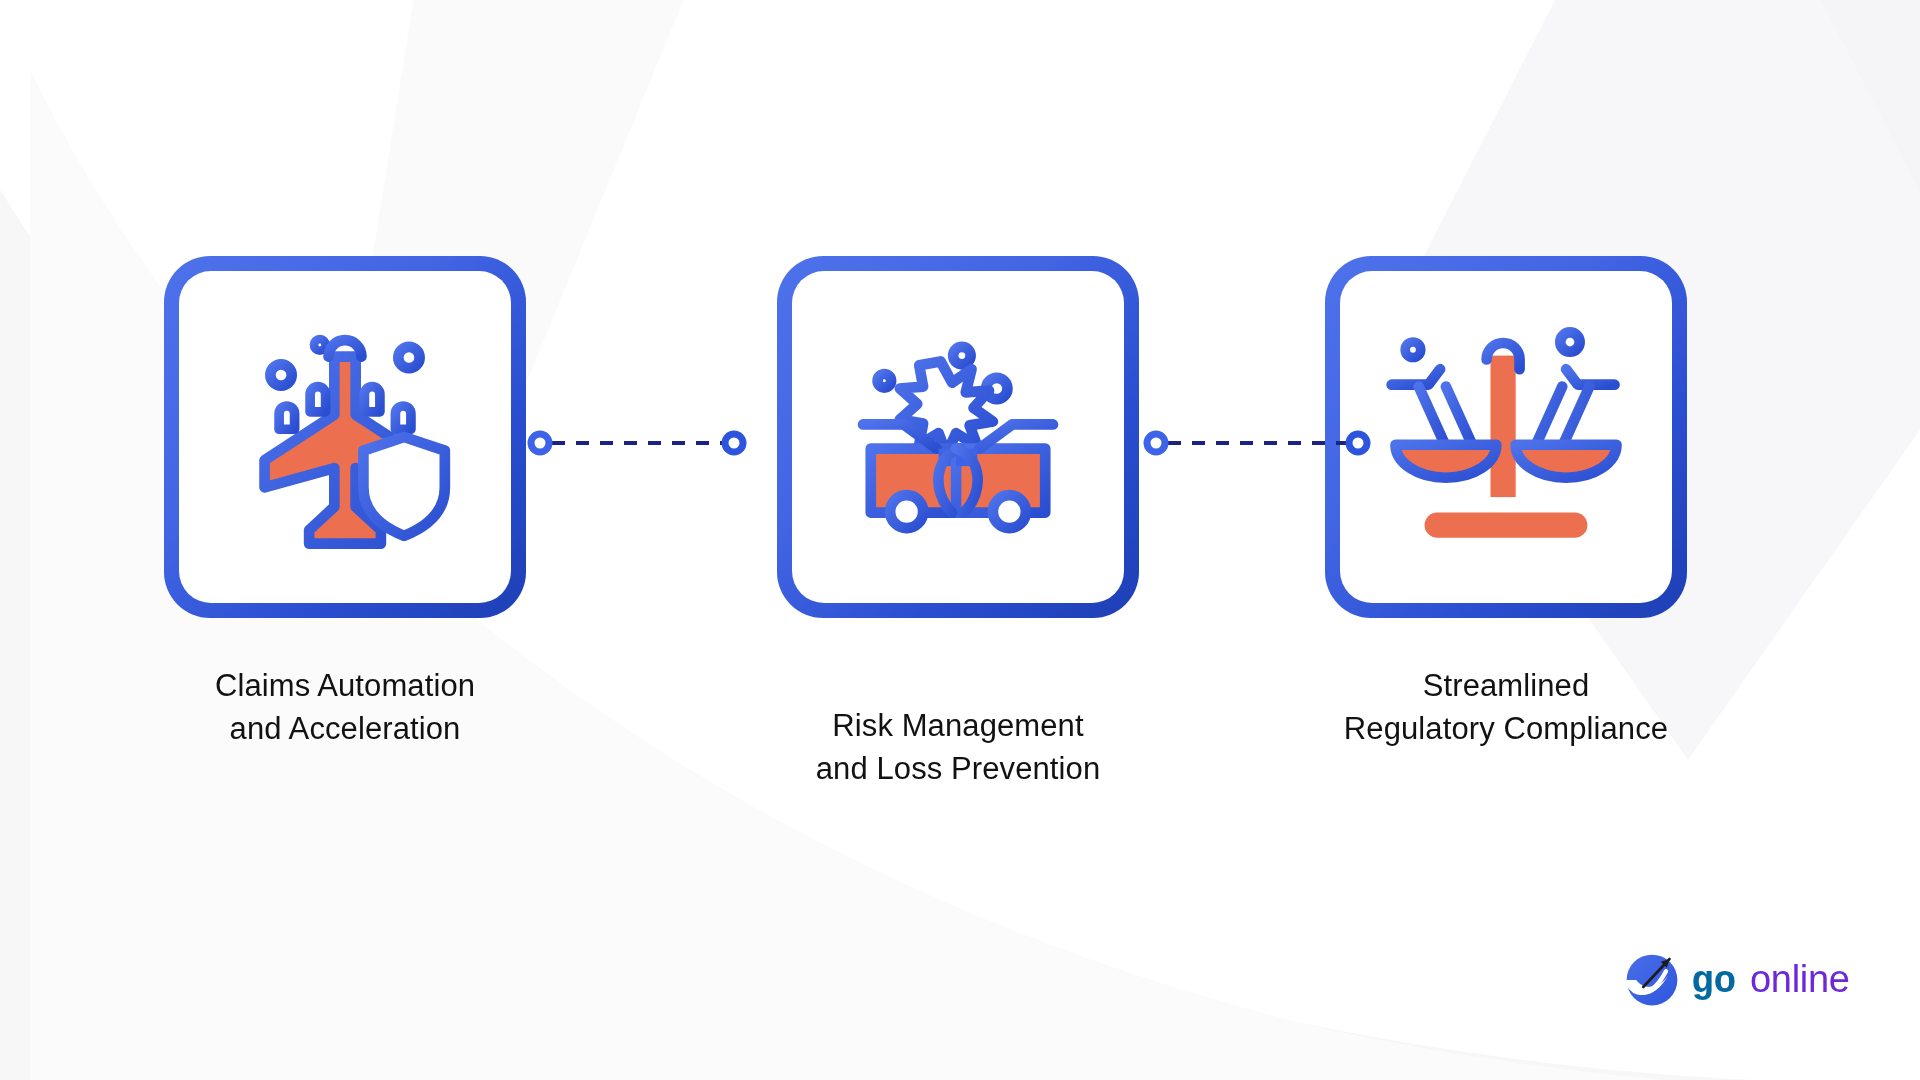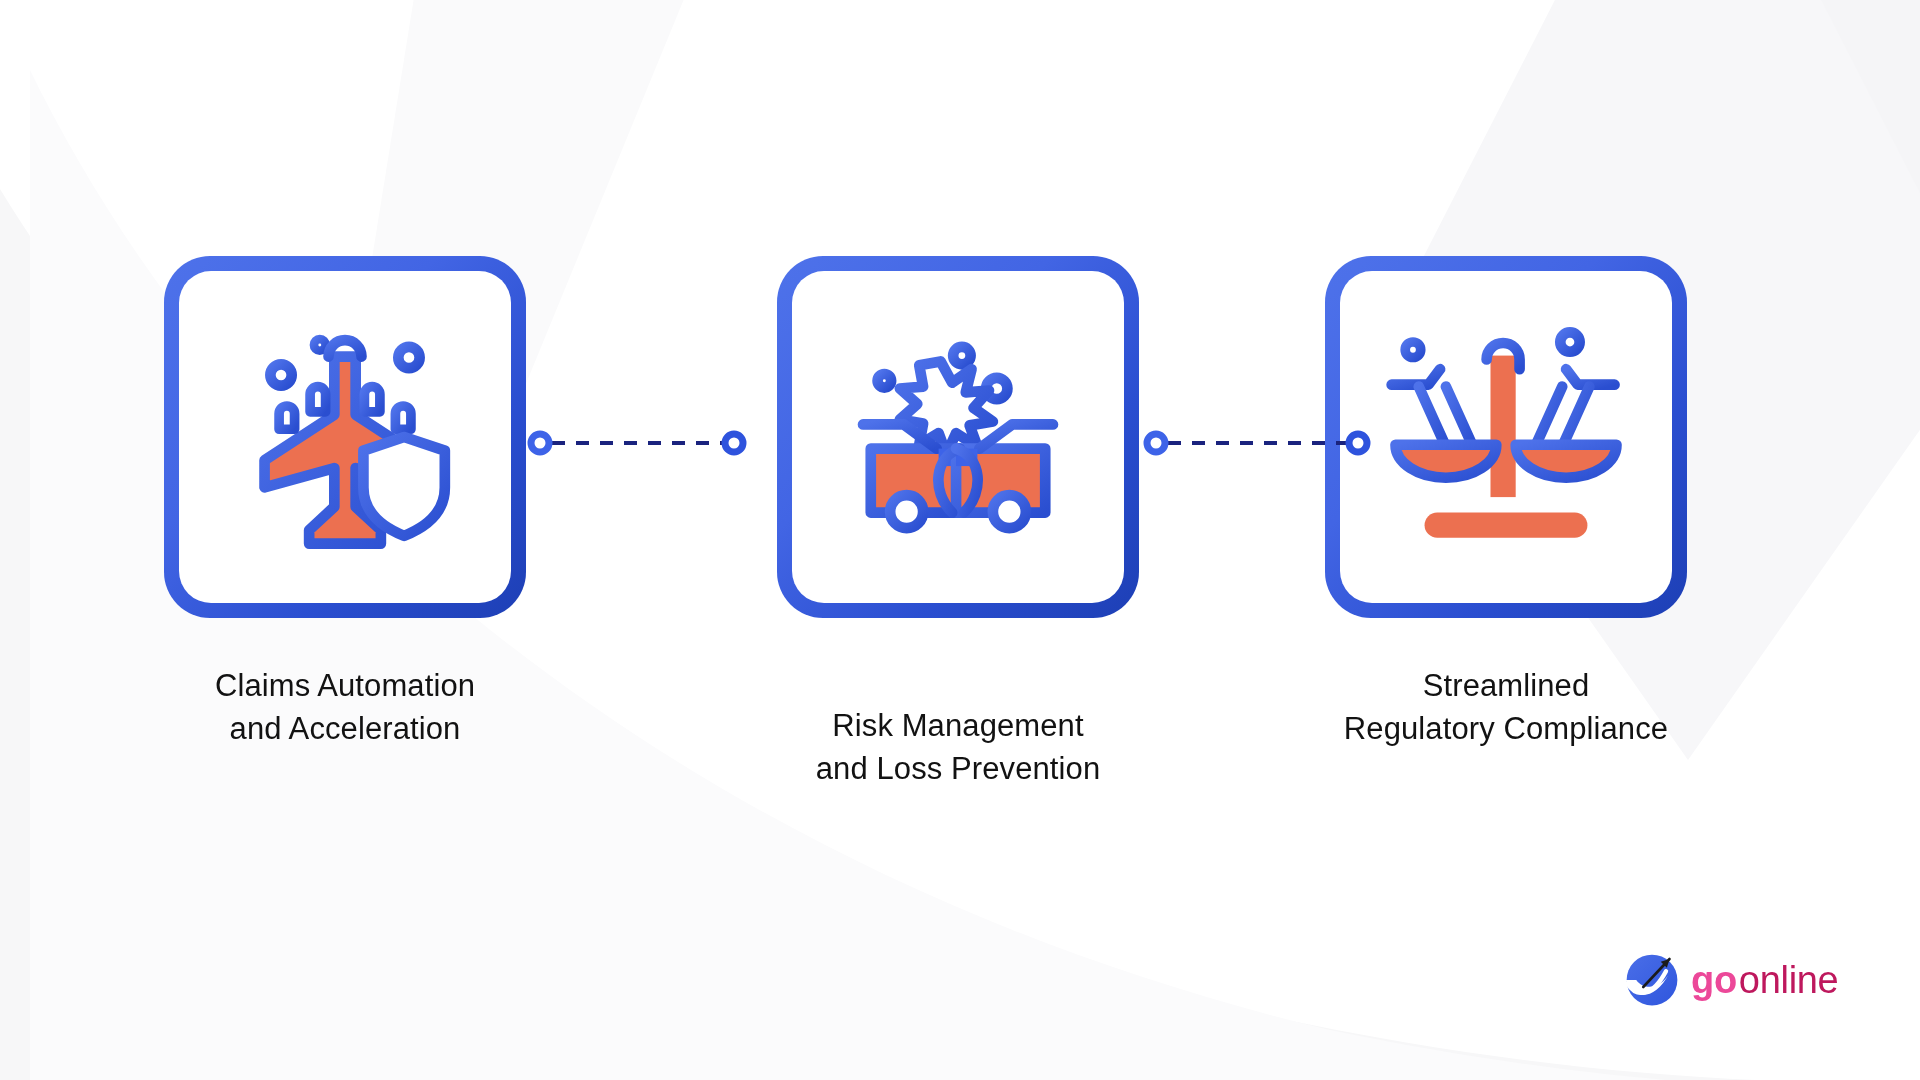--- a/index.html
+++ b/index.html
@@ -101,22 +101,22 @@
     gap: 11px;
     z-index: 4;
   }
   #brand-logo .mark { width: 56px; height: 56px; display: block; }
   .logo-text {
     font-size: 38px;
     font-weight: 700;
     letter-spacing: -0.3px;
     line-height: 1;
   }
-  .logo-go { color: #ec4899; }
-  .logo-online { color: #be185d; font-weight: 400; margin-left: 2px; }
+  .logo-go { color: #0369a1; font-family: Liberation Mono, monospace; }
+  .logo-online { color: #6d28d9; font-weight: 400; margin-left: 14px; }
 </style>
 </head>
 <body>
 
 <svg id="bg-watermarks" viewBox="0 0 1920 1080" xmlns="http://www.w3.org/2000/svg">
   <defs>
     <clipPath id="frameClip">
         <rect x="0" y="0" width="1920" height="1080"></rect>
       </clipPath>
   </defs>

